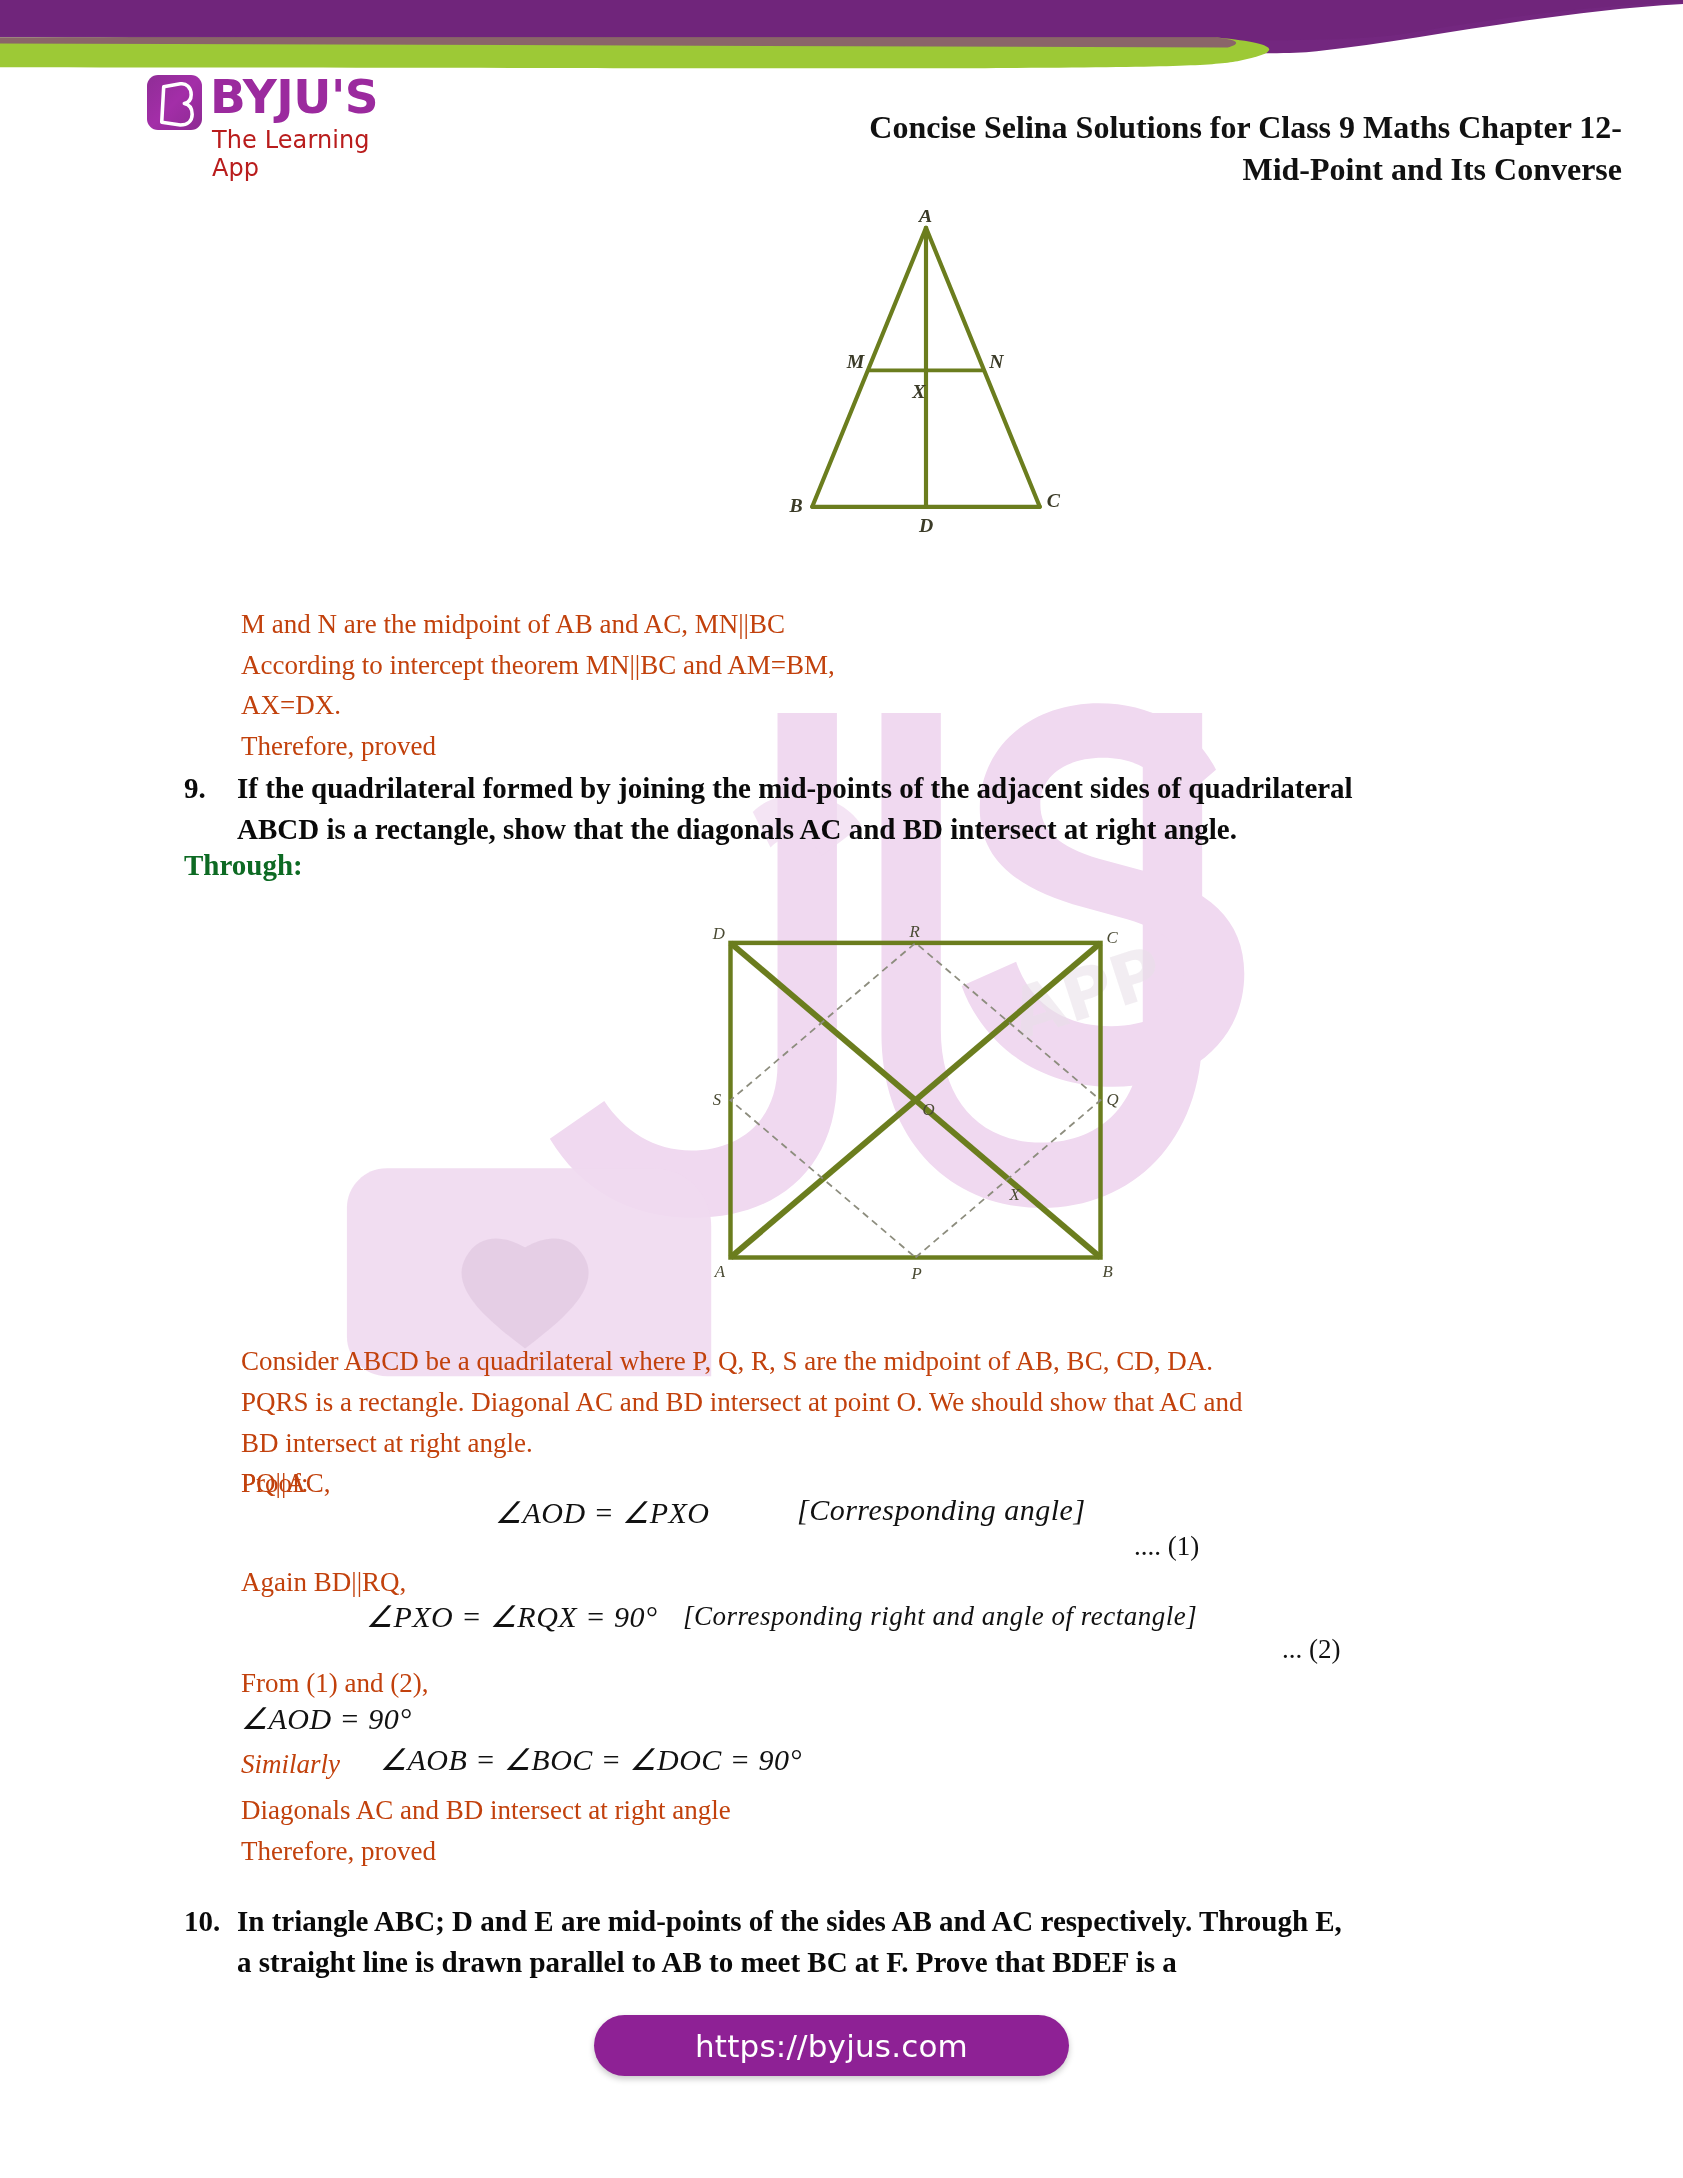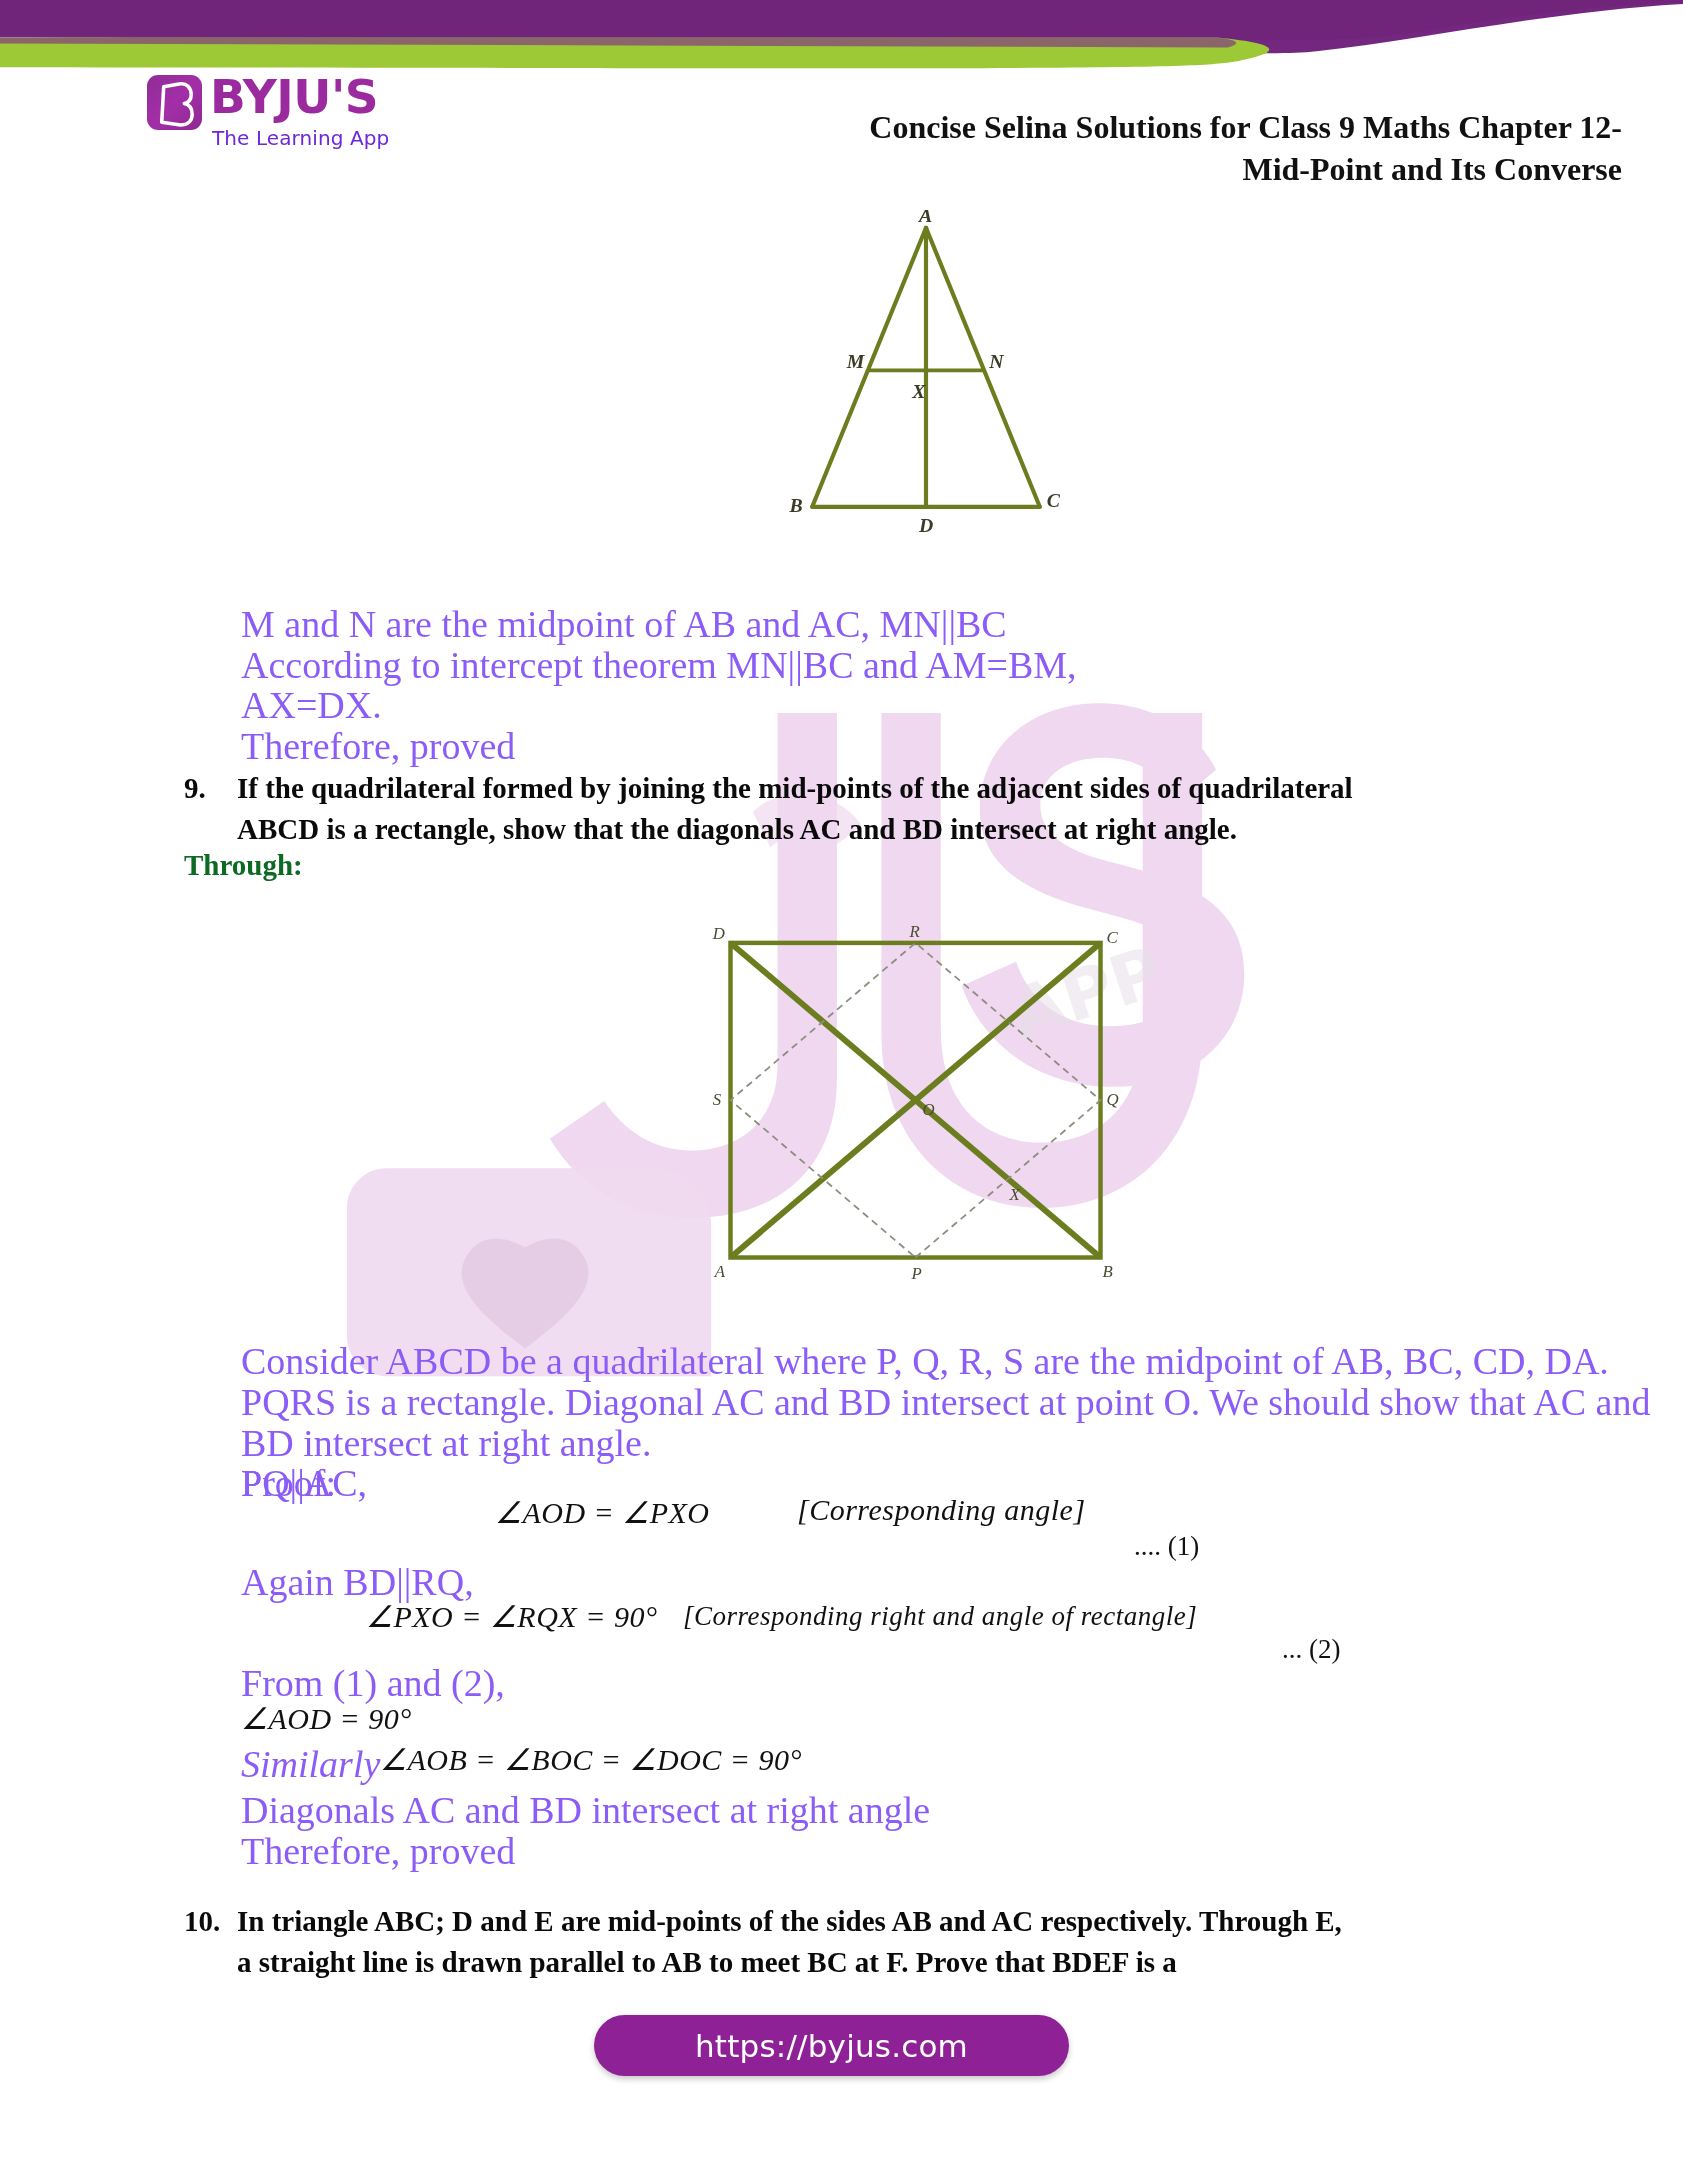--- a/index.html
+++ b/index.html
@@ -70,22 +70,22 @@
     font-size: 47px;
     letter-spacing: -0.5px;
     color: #9b2a9e;
     line-height: 1;
   }
   .logo-tag {
     position: absolute;
     left: 65px;
     top: 51px;
     font-family: "DejaVu Sans", sans-serif;
-    font-size: 20px;
-    color: #6d28d9;
+    font-size: 24px;
+    color: #b91c1c;
     letter-spacing: 0.1px;
   }
 
   
   .doc-title {
     position: absolute;
     right: 61px;
     top: 107px;
     width: 871px;
     text-align: right;
@@ -118,23 +118,23 @@
     position: absolute;
     left: 683px;
     top: 921px;
     width: 465px;
     height: 396px;
   }
 
   .para {
     position: absolute;
     font-family: "Liberation Serif", serif;
-    font-size: 38px;
+    font-size: 27px;
     line-height: 41px;
-    color: #8b5cf6;
+    color: #c2410c;
     white-space: pre;
   }
 
   .block-q {
     position: absolute;
     font-family: "Liberation Serif", serif;
     font-weight: bold;
     font-size: 29px;
     line-height: 41px;
     color: #0a0a0a;

